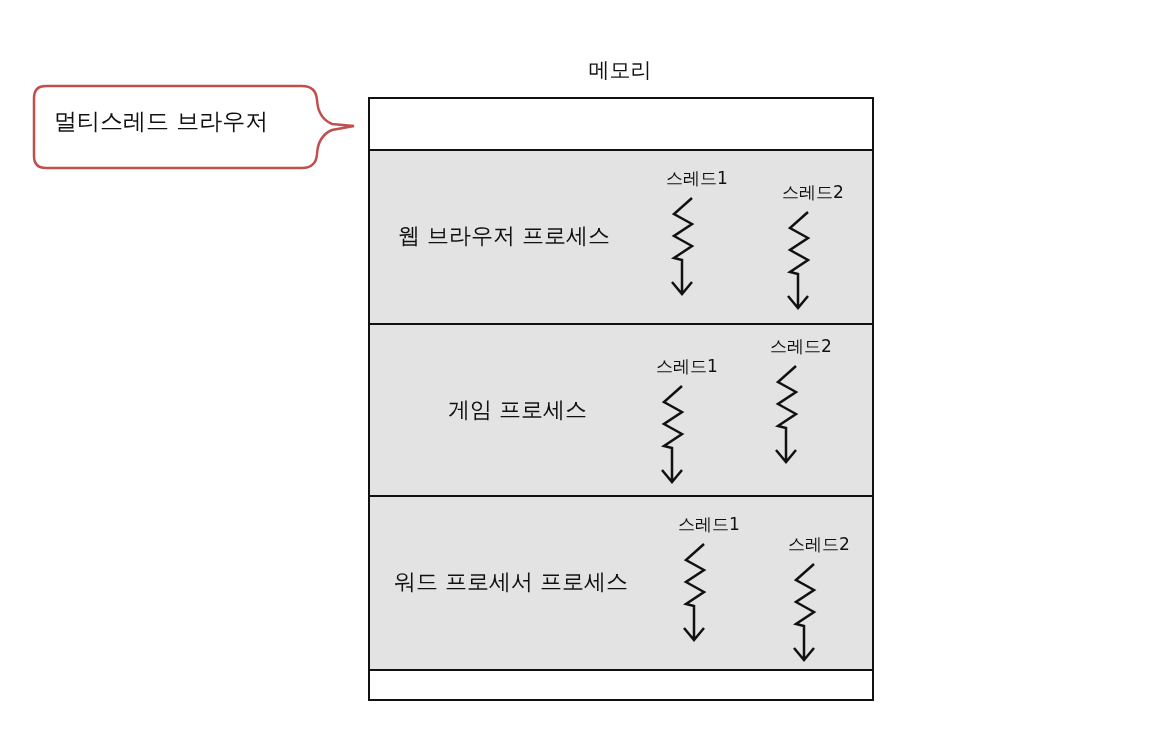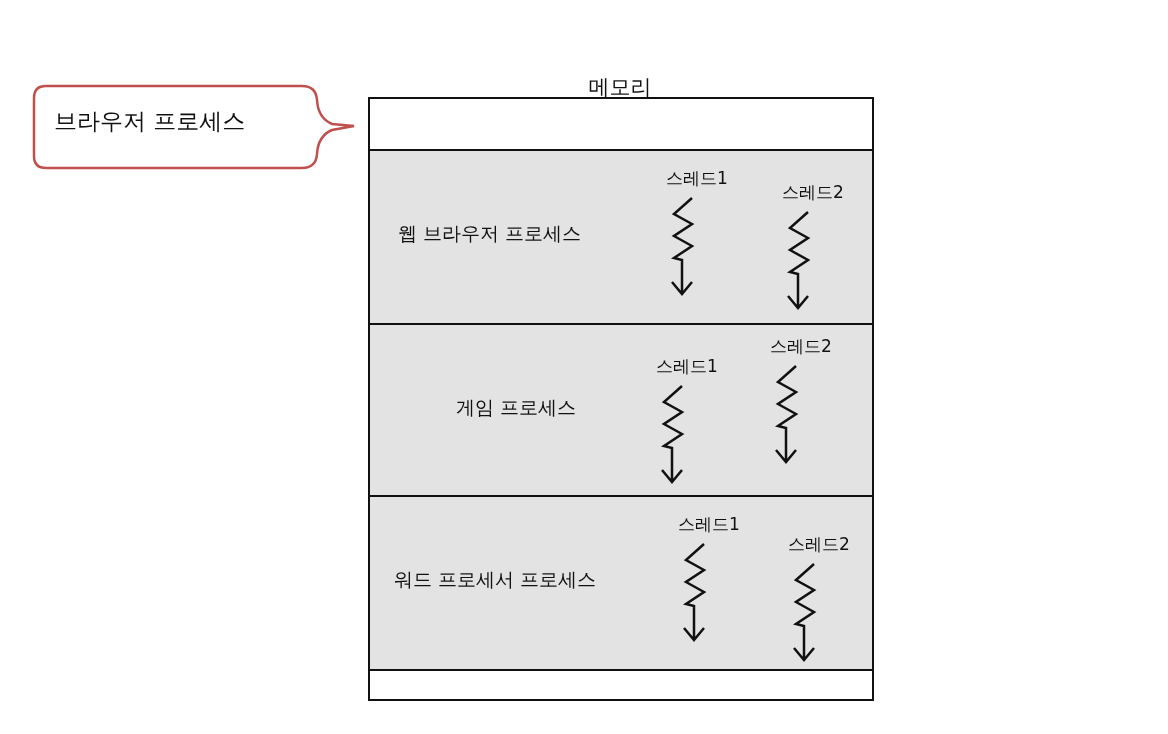--- a/index.html
+++ b/index.html
@@ -1,60 +1,60 @@
 <!DOCTYPE html>
 <html><head>
 <meta charset="utf-8">
 <style>
   html, body { margin: 0; padding: 0; background: #ffffff; }
   body { width: 1168px; height: 734px; position: relative; overflow: hidden;
          font-family: "DejaVu Sans", sans-serif; color: #111; }
   .abs { position: absolute; }
-  .title { left: 560px; top: 56px; width: 120px; text-align: center; font-size: 21px; margin-top: 17px; }
+  .title { left: 560px; top: 56px; width: 120px; text-align: center; font-size: 21px; }
   .memory { left: 368px; top: 97px; width: 506px; height: 604px;
             border: 2.5px solid #111; box-sizing: border-box; background: #fff; }
   .proc { position: absolute; left: 0; width: 100%; background: #e3e3e3;
           border-top: 2.5px solid #111; border-bottom: 2.5px solid #111; box-sizing: border-box; }
-  .proc-label { position: absolute; font-size: 19px; white-space: nowrap; }
+  .proc-label { position: absolute; font-size: 22px; white-space: nowrap; }
   .thread { position: absolute; width: 90px; }
   .thread-label { font-size: 17px; white-space: nowrap; display:block; }
   .thread svg { display: block; }
   .callout { left: 32px; top: 84px; width: 324px; height: 86px; }
   .callout-text { left: 54px; top: 106px; font-size: 23px; white-space: nowrap; }
 </style>
 </head>
 <body>
 
 <div class="abs title">메모리</div>
 
 <svg class="abs callout" viewBox="0 0 324 86">
   <path d="M14 2 H270 Q284 2 285 16 Q286 34 300 40 L322 42 L300 46 Q286 52 285 70 Q284 84 270 84 H14 Q2 84 2 72 V14 Q2 2 14 2 Z" fill="#fff" stroke="#c0504d" stroke-width="2.5"></path>
 </svg>
-<div class="abs callout-text">브라우저 프로세스</div>
+<div class="abs callout-text">멀티스레드 브라우저</div>
 
 <div class="abs memory">
 
   <div class="proc" style="top:50px;height:176px;">
     <div class="proc-label" style="left:28px;top:70px;">웹 브라우저 프로세스</div>
     <div class="thread" style="left:296px;top:16px;">
       <span class="thread-label">스레드1</span>
       <svg width="40" height="110">
           <path d="M26 8 L8 24 L26 34 L8 46 L26 56 L8 68 L16 70 L16 104 M6 92 L16 104 L26 92" fill="none" stroke="#111" stroke-width="2.5"></path>
         </svg>
     </div>
     <div class="thread" style="left:412px;top:30px;">
       <span class="thread-label">스레드2</span>
       <svg width="40" height="110">
           <path d="M26 8 L8 24 L26 34 L8 46 L26 56 L8 68 L16 70 L16 104 M6 92 L16 104 L26 92" fill="none" stroke="#111" stroke-width="2.5"></path>
         </svg>
     </div>
   </div>
 
   <div class="proc" style="top:224px;height:174px;">
-    <div class="proc-label" style="left:86px;top:70px;">게임 프로세스</div>
+    <div class="proc-label" style="left:78px;top:70px;">게임 프로세스</div>
     <div class="thread" style="left:286px;top:30px;">
       <span class="thread-label">스레드1</span>
       <svg width="40" height="110">
           <path d="M26 8 L8 24 L26 34 L8 46 L26 56 L8 68 L16 70 L16 104 M6 92 L16 104 L26 92" fill="none" stroke="#111" stroke-width="2.5"></path>
         </svg>
     </div>
     <div class="thread" style="left:400px;top:10px;">
       <span class="thread-label">스레드2</span>
       <svg width="40" height="110">
           <path d="M26 8 L8 24 L26 34 L8 46 L26 56 L8 68 L16 70 L16 104 M6 92 L16 104 L26 92" fill="none" stroke="#111" stroke-width="2.5"></path>

